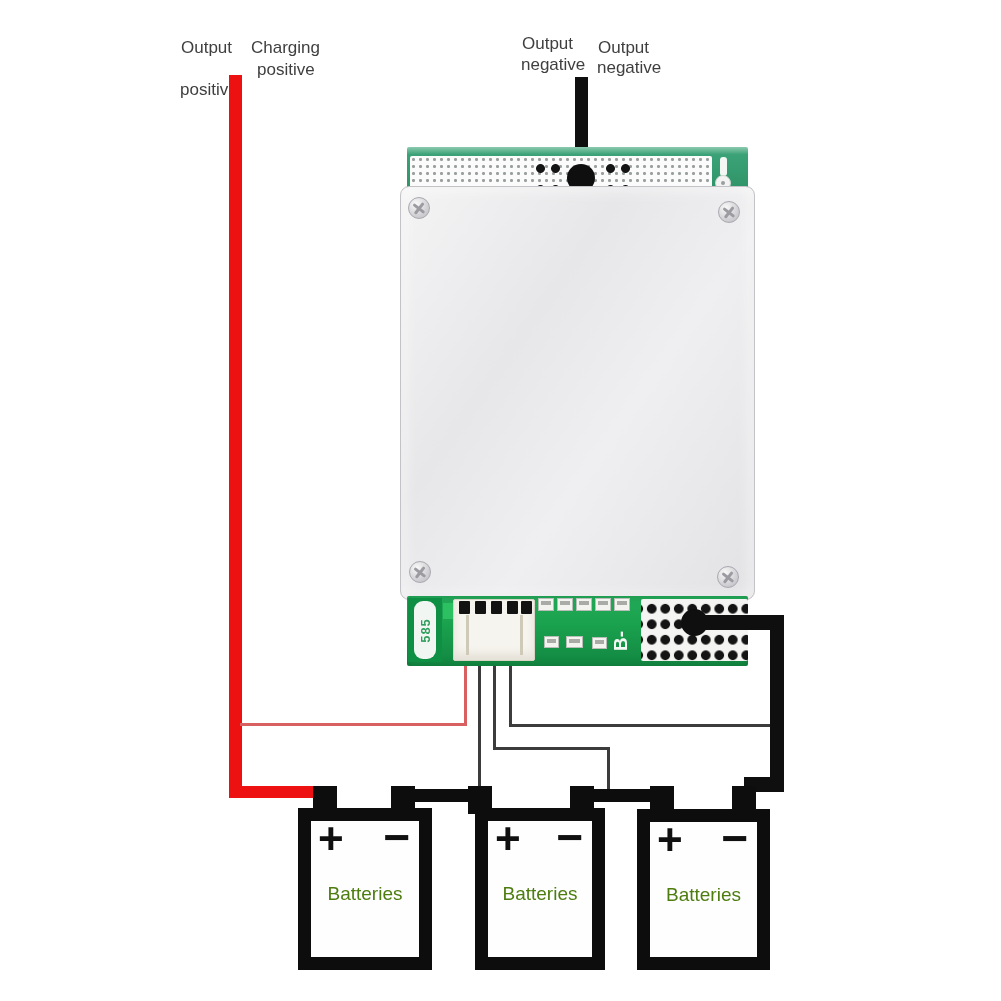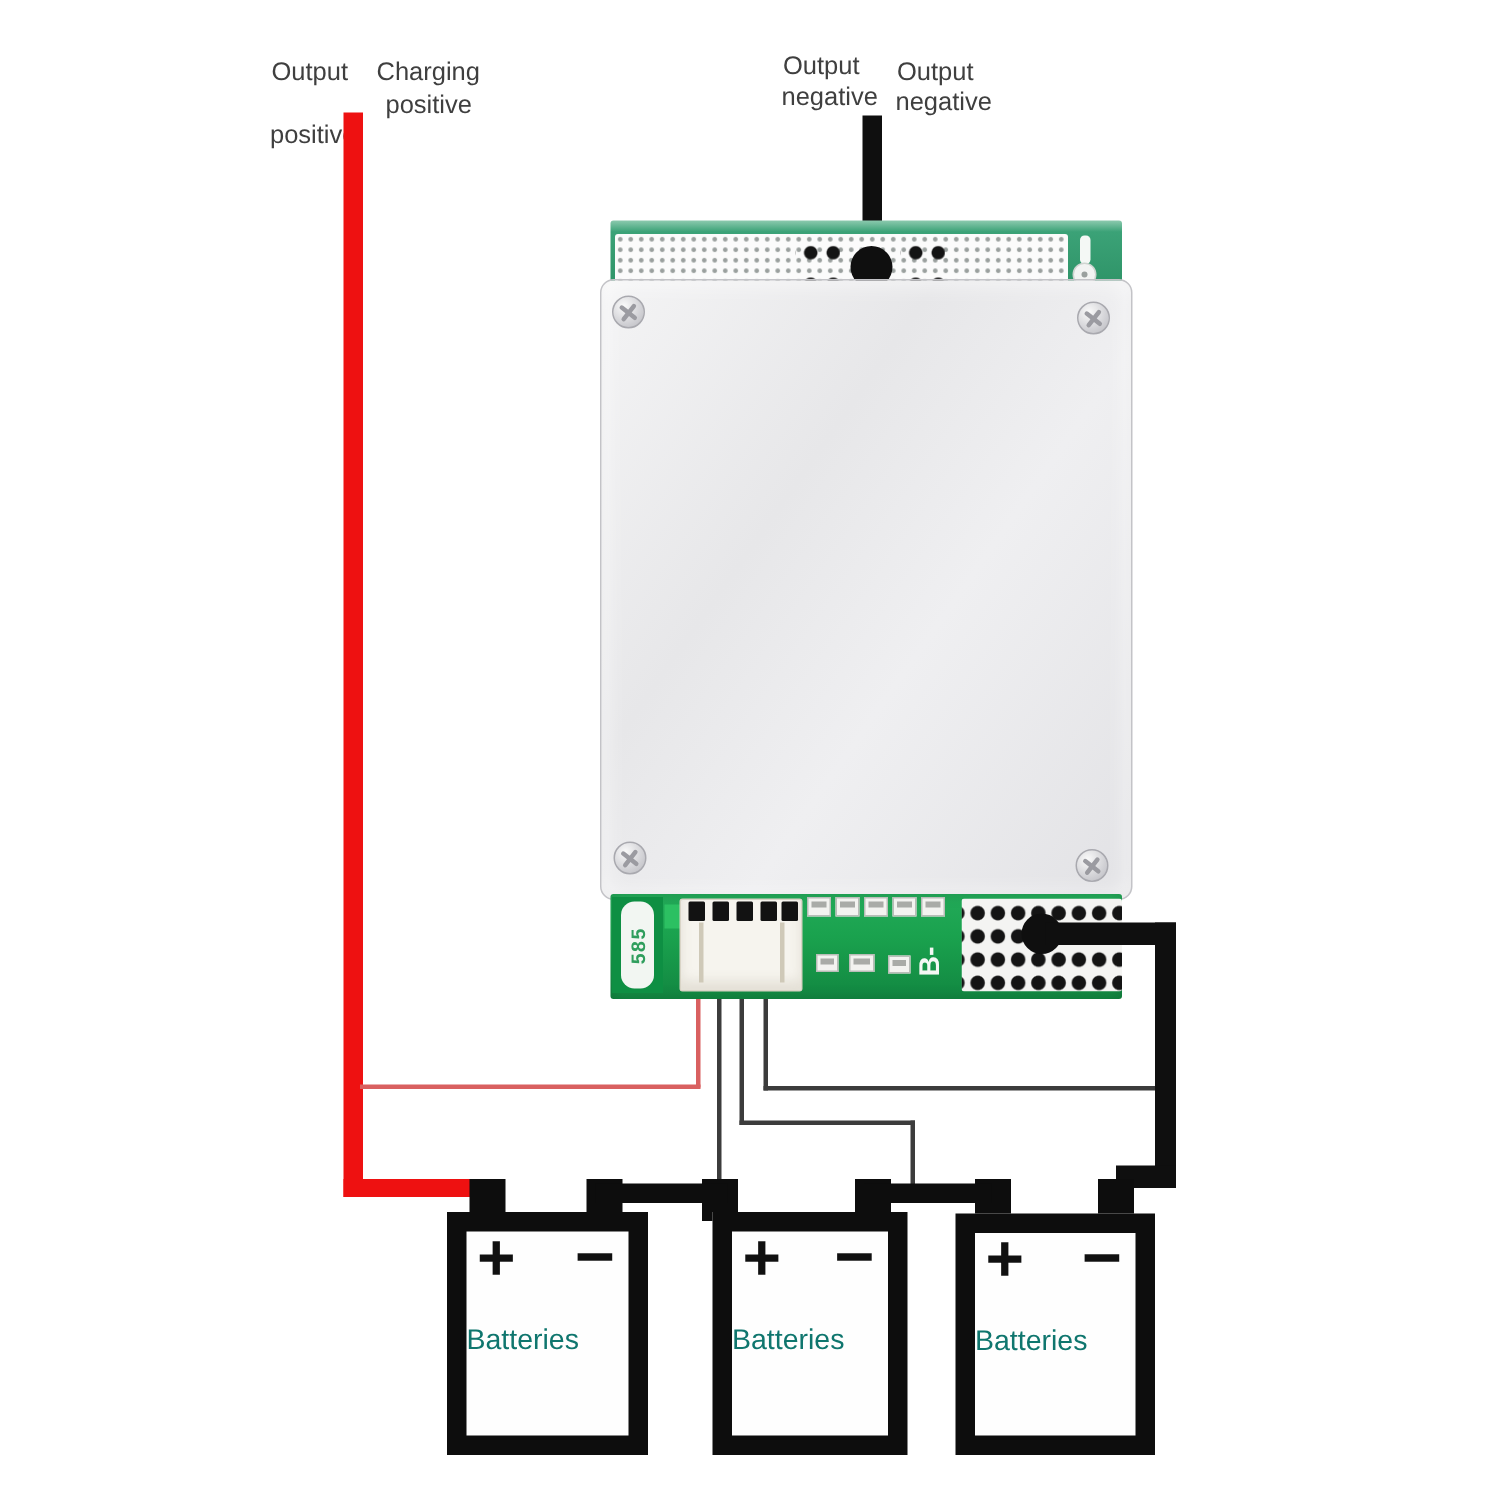--- a/index.html
+++ b/index.html
@@ -70,21 +70,21 @@
   .pad-right{
     position:absolute;left:641px;top:599px;width:107px;height:62px;background:#f4f4f2;border-radius:2px;
     background-image:radial-gradient(circle,#141414 4.4px, rgba(0,0,0,0) 5.2px);
     background-size:13.5px 15.5px;background-position:4px 2px;
   }
   .blob{position:absolute;border-radius:50%;background:var(--wire-black);}
   
   .battery{position:absolute;border:13px solid #0d0d0d;background:#fefefe;box-sizing:border-box;}
   .battery .plus{position:absolute;left:7px;top:-4px;font-size:44px;font-weight:900;color:#101010;line-height:44px;}
   .battery .minus{position:absolute;right:9px;top:-8px;font-size:46px;font-weight:900;color:#101010;line-height:48px;}
-  .battery .bat-label{position:absolute;left:0;right:0;top:62px;text-align:left;font-size:19px;color:#0f766e;}
+  .battery .bat-label{position:absolute;left:0;right:0;top:62px;text-align:center;font-size:19px;color:#4d7c0f;}
   .post{position:absolute;background:#0d0d0d;}
 </style>
 </head>
 <body>
 
 <div class="canvas">
 
   <span class="lbl" style="left:181px;top:39px;">Output</span>
   <span class="lbl" style="left:180px;top:81px;">positive</span>
   <span class="lbl" style="left:251px;top:39px;">Charging</span>

